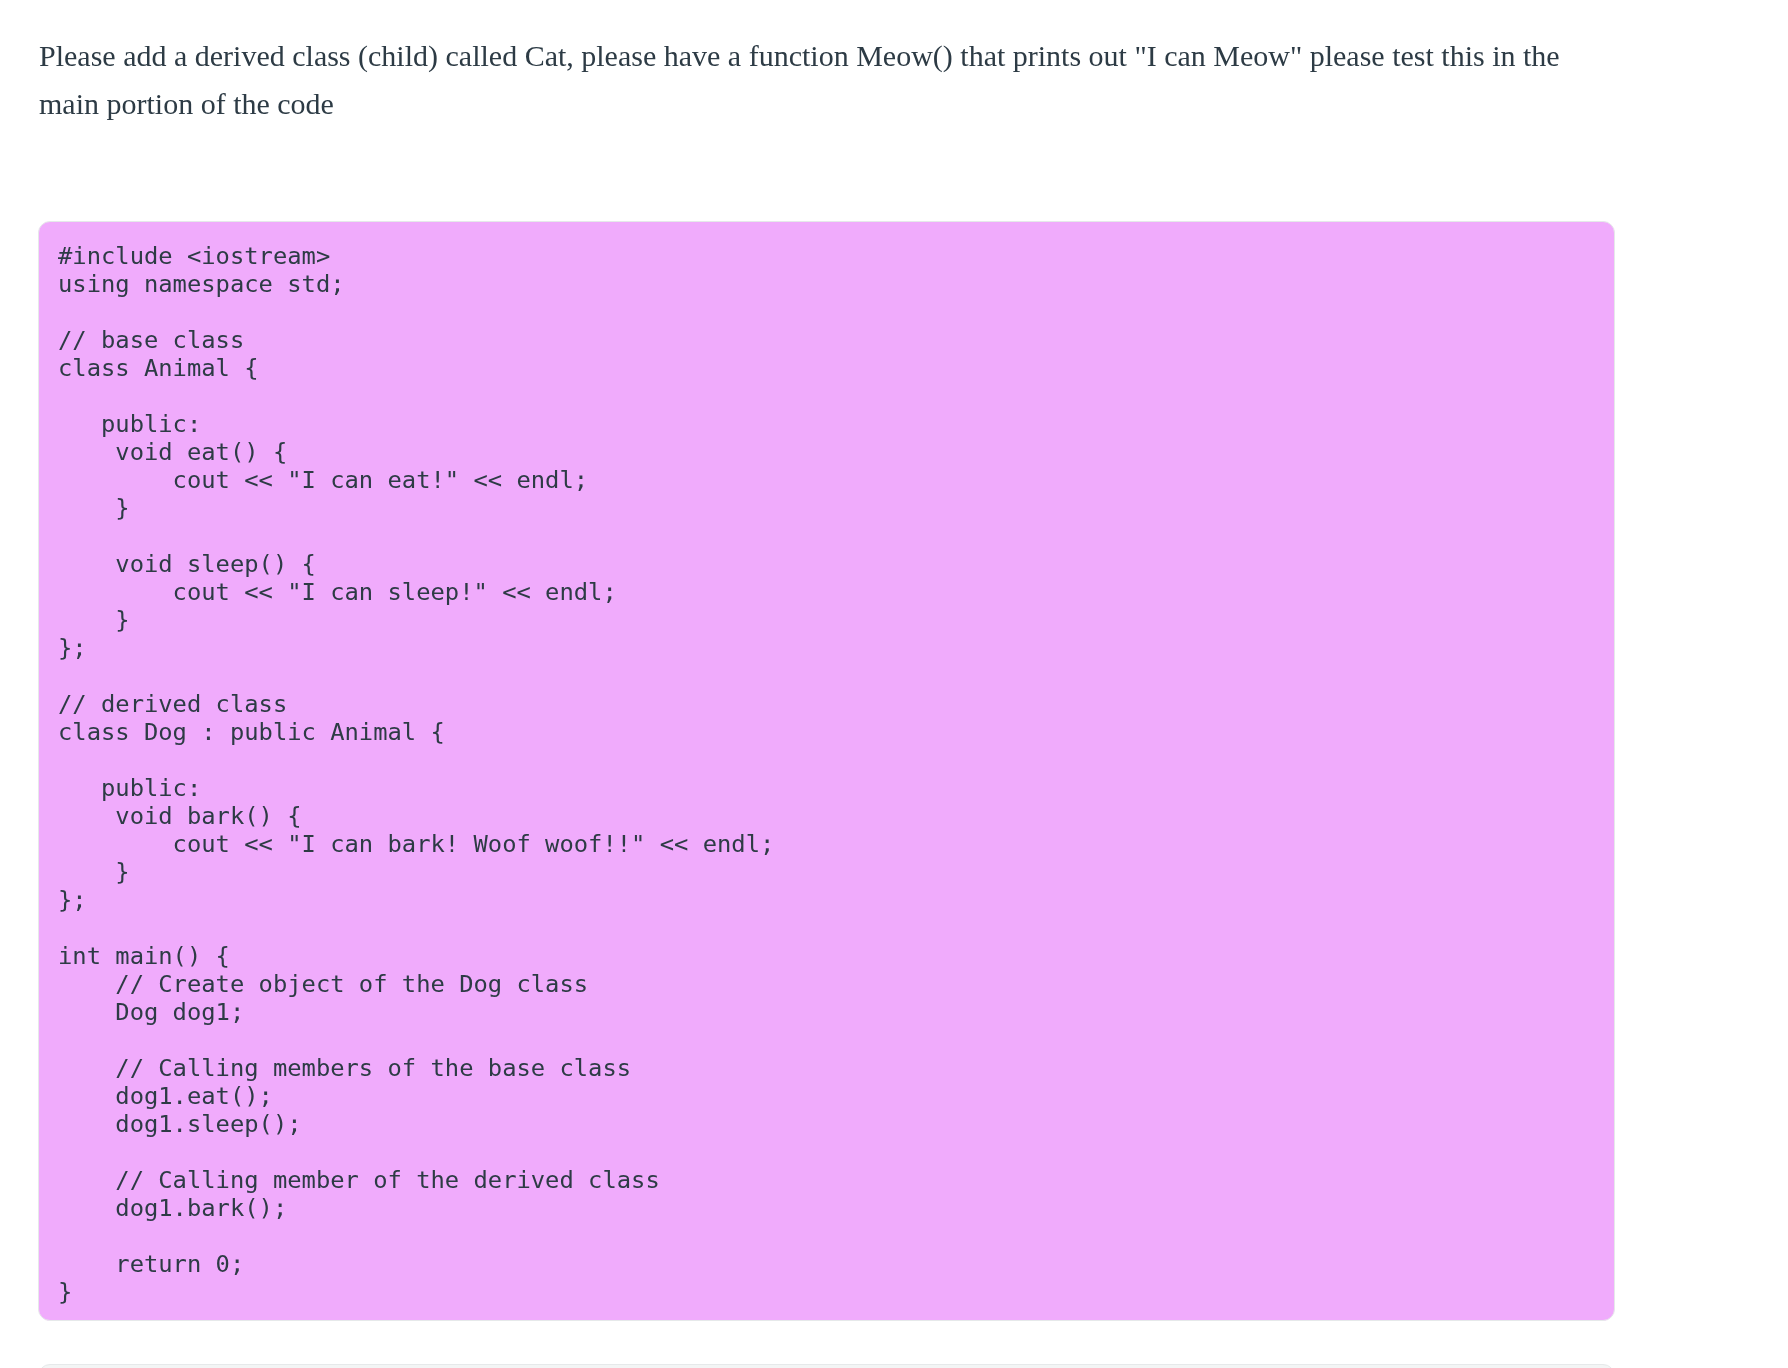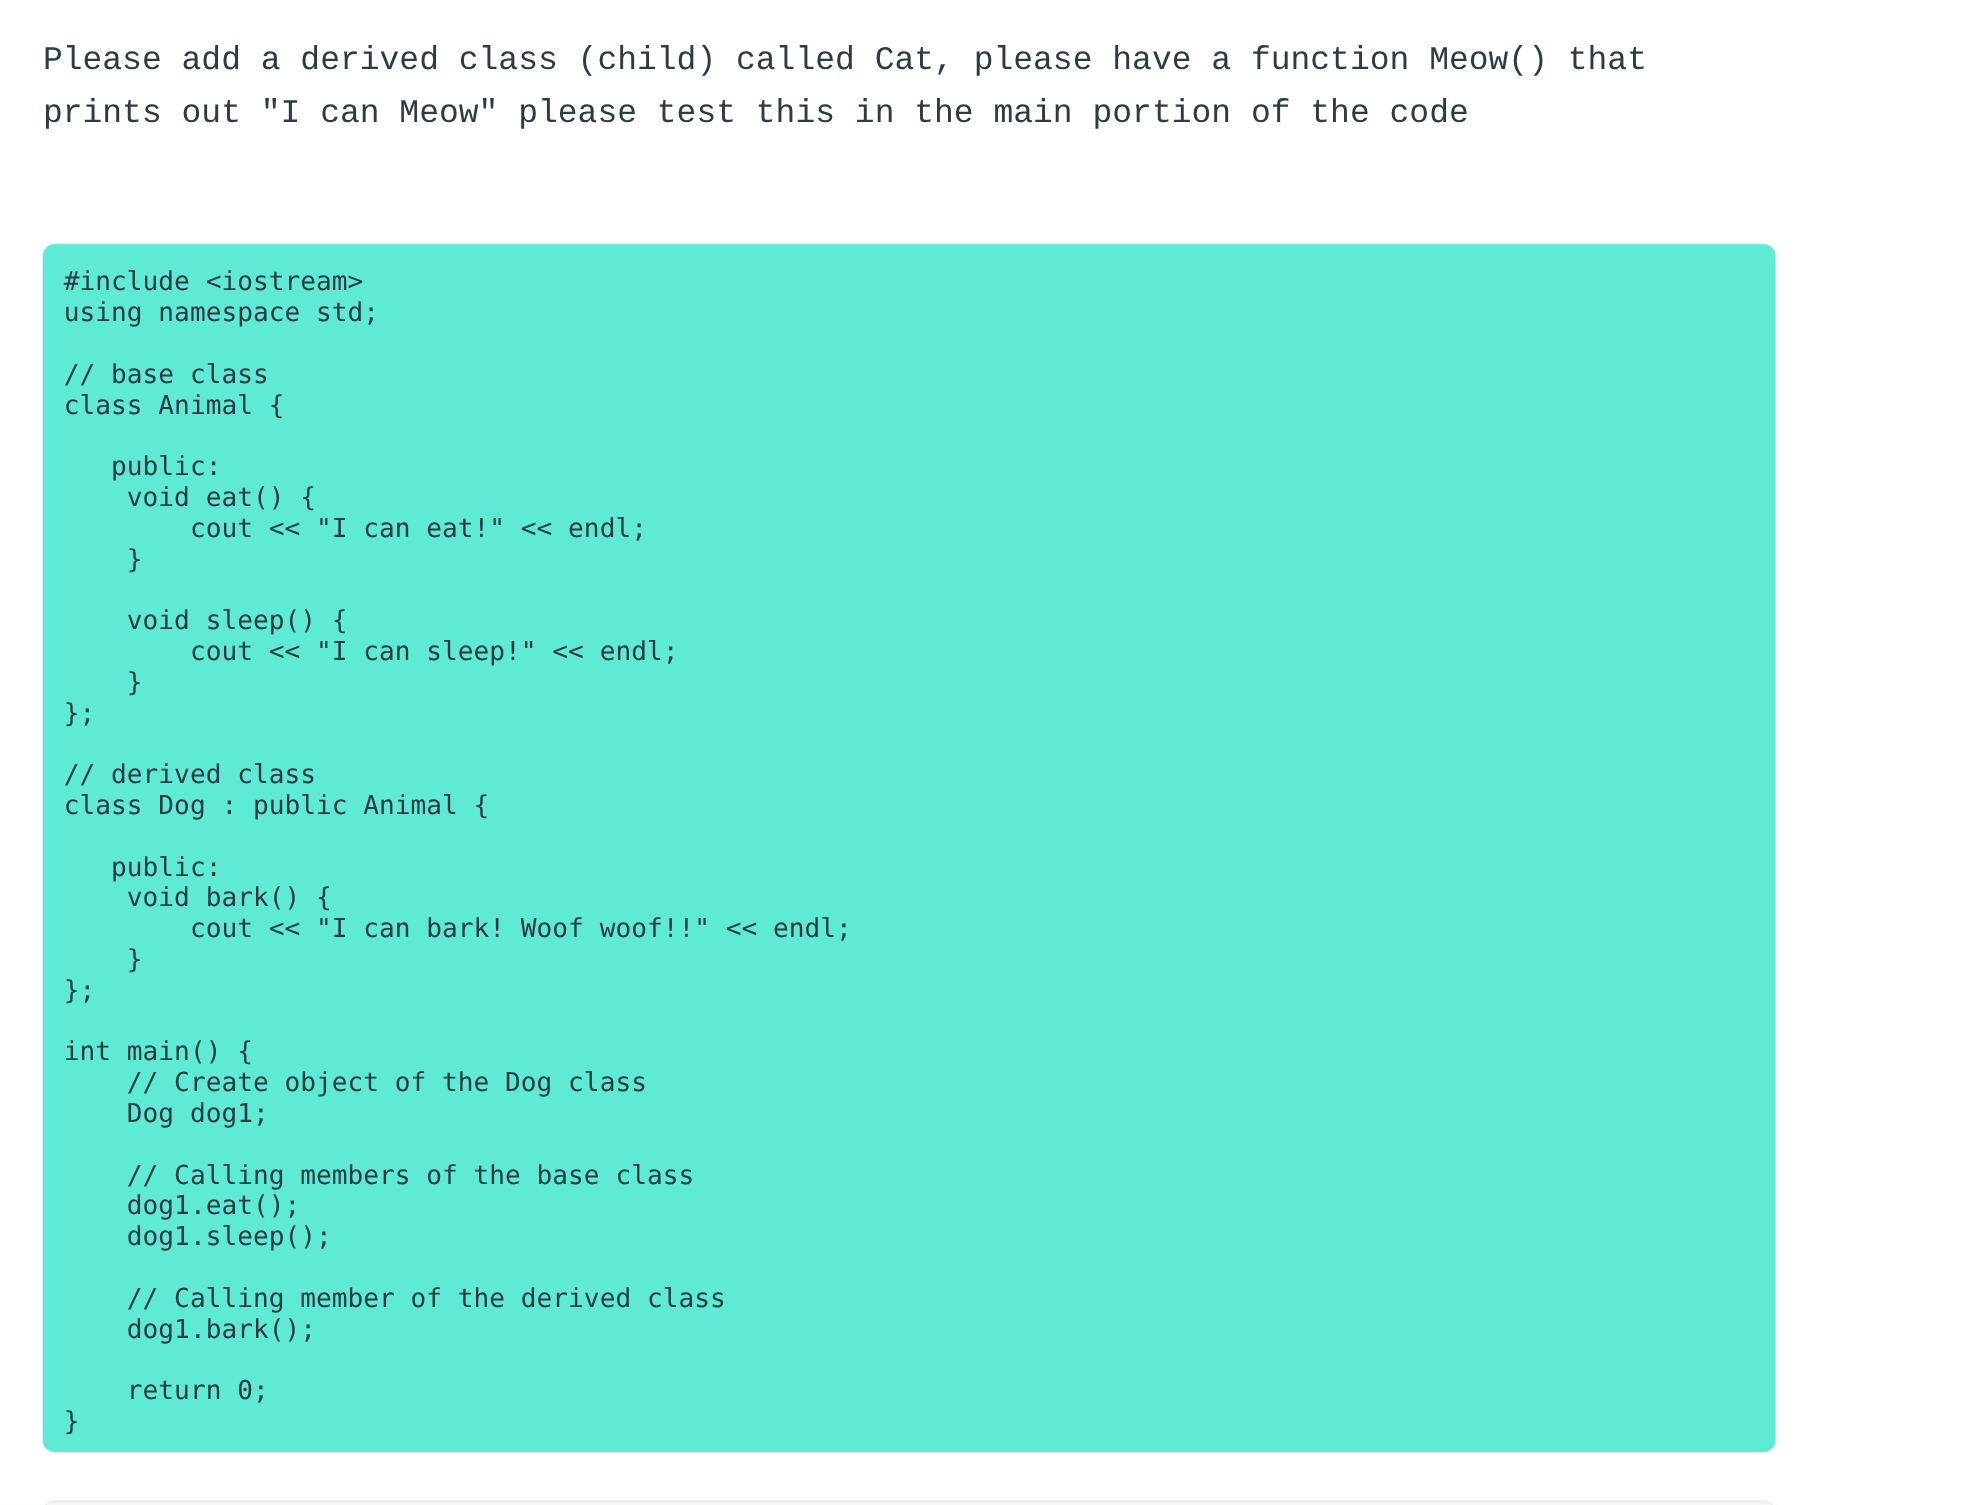--- a/index.html
+++ b/index.html
@@ -12,33 +12,33 @@
       height: 1368px;
       overflow: hidden;
       position: relative;
       color: #2d3b45;
     }
     .question {
       position: absolute;
       left: 39px;
       top: 32px;
       width: 1580px;
-      font-family: Liberation Mono, monospace;
+      font-family: Liberation Serif, serif;
       font-size: 30px;
       line-height: 48px;
       color: #2d3b45;
       margin: 0;
     }
     .code-box {
       position: absolute;
       left: 38px;
       top: 221px;
       width: 1577px;
       height: 1100px;
-      background: #5eead4;
+      background: #f0abfc;
       border: 1px solid #e6e9ea;
       border-radius: 12px;
       box-sizing: border-box;
       margin: 0;
     }
     .code-box pre {
       margin: 0;
       position: absolute;
       left: 19px;
       top: 20px;

